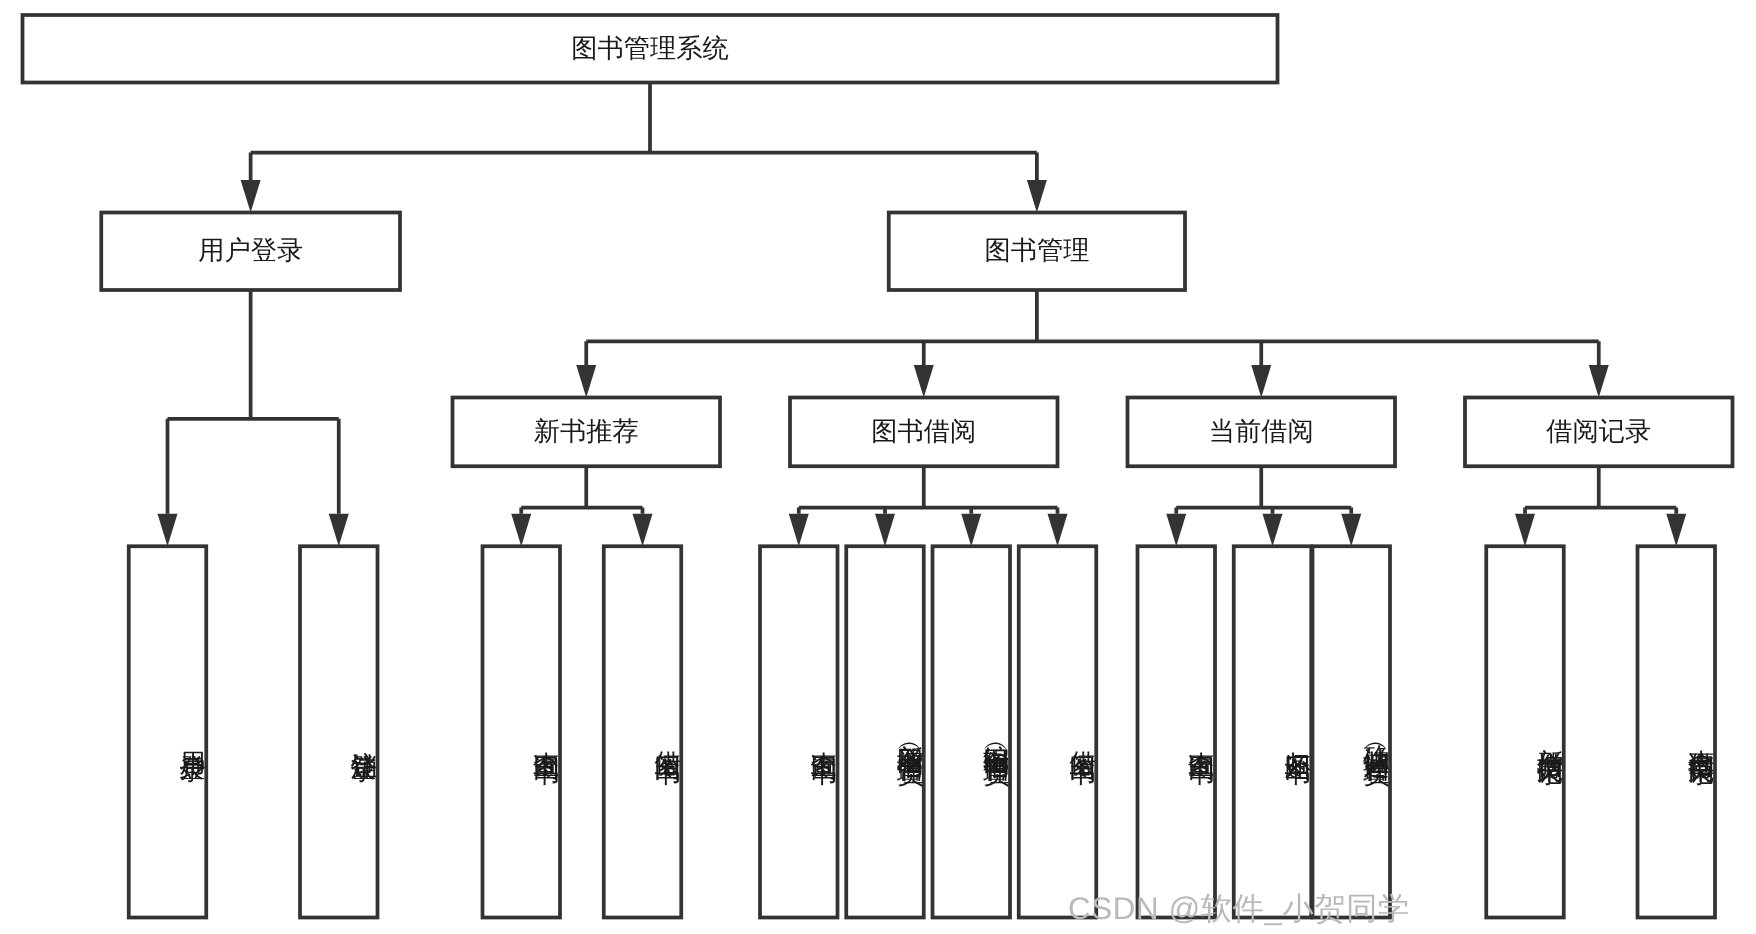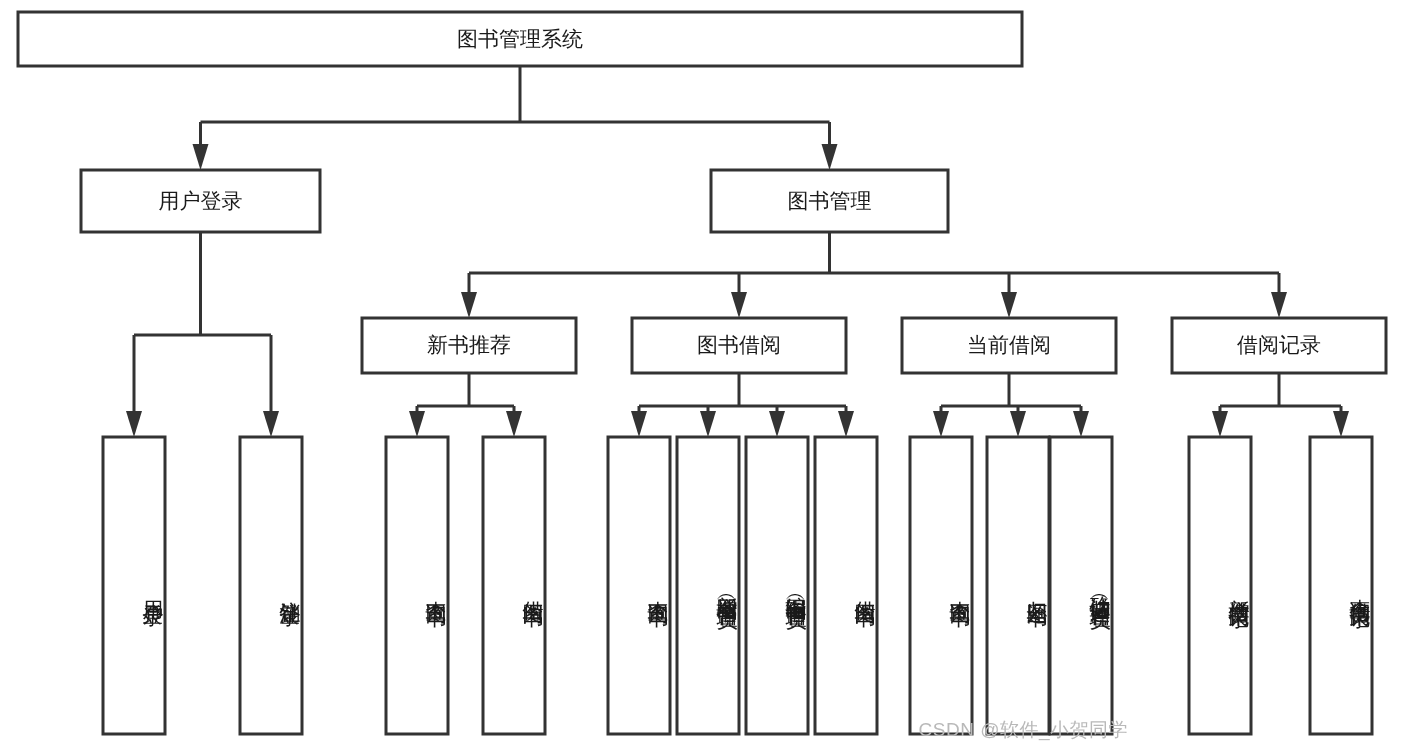--- a/index.html
+++ b/index.html
@@ -60,21 +60,21 @@
     align-items: flex-start;
     justify-content: center;
     white-space: nowrap;
     pointer-events: none;
   }
   .watermark {
     position: absolute;
     right: 8px;
     bottom: 4px;
     font-family: "Liberation Sans", "DejaVu Sans", sans-serif;
-    font-size: 19px;
+    font-size: 25px;
     color: #b9b9b9;
     white-space: nowrap;
     letter-spacing: 0.5px;
   }
 </style>
 </head>
 <body>
 
 <div id="diagram-root">
 

